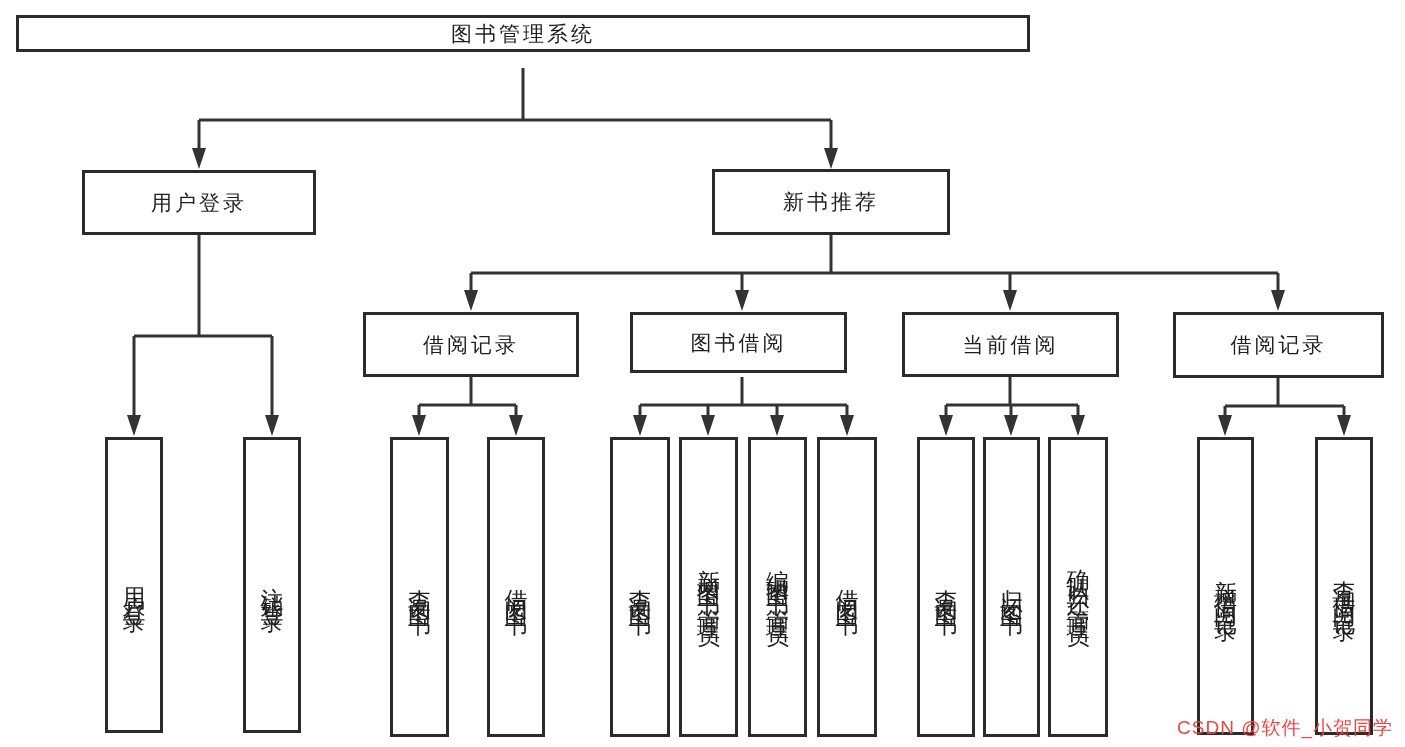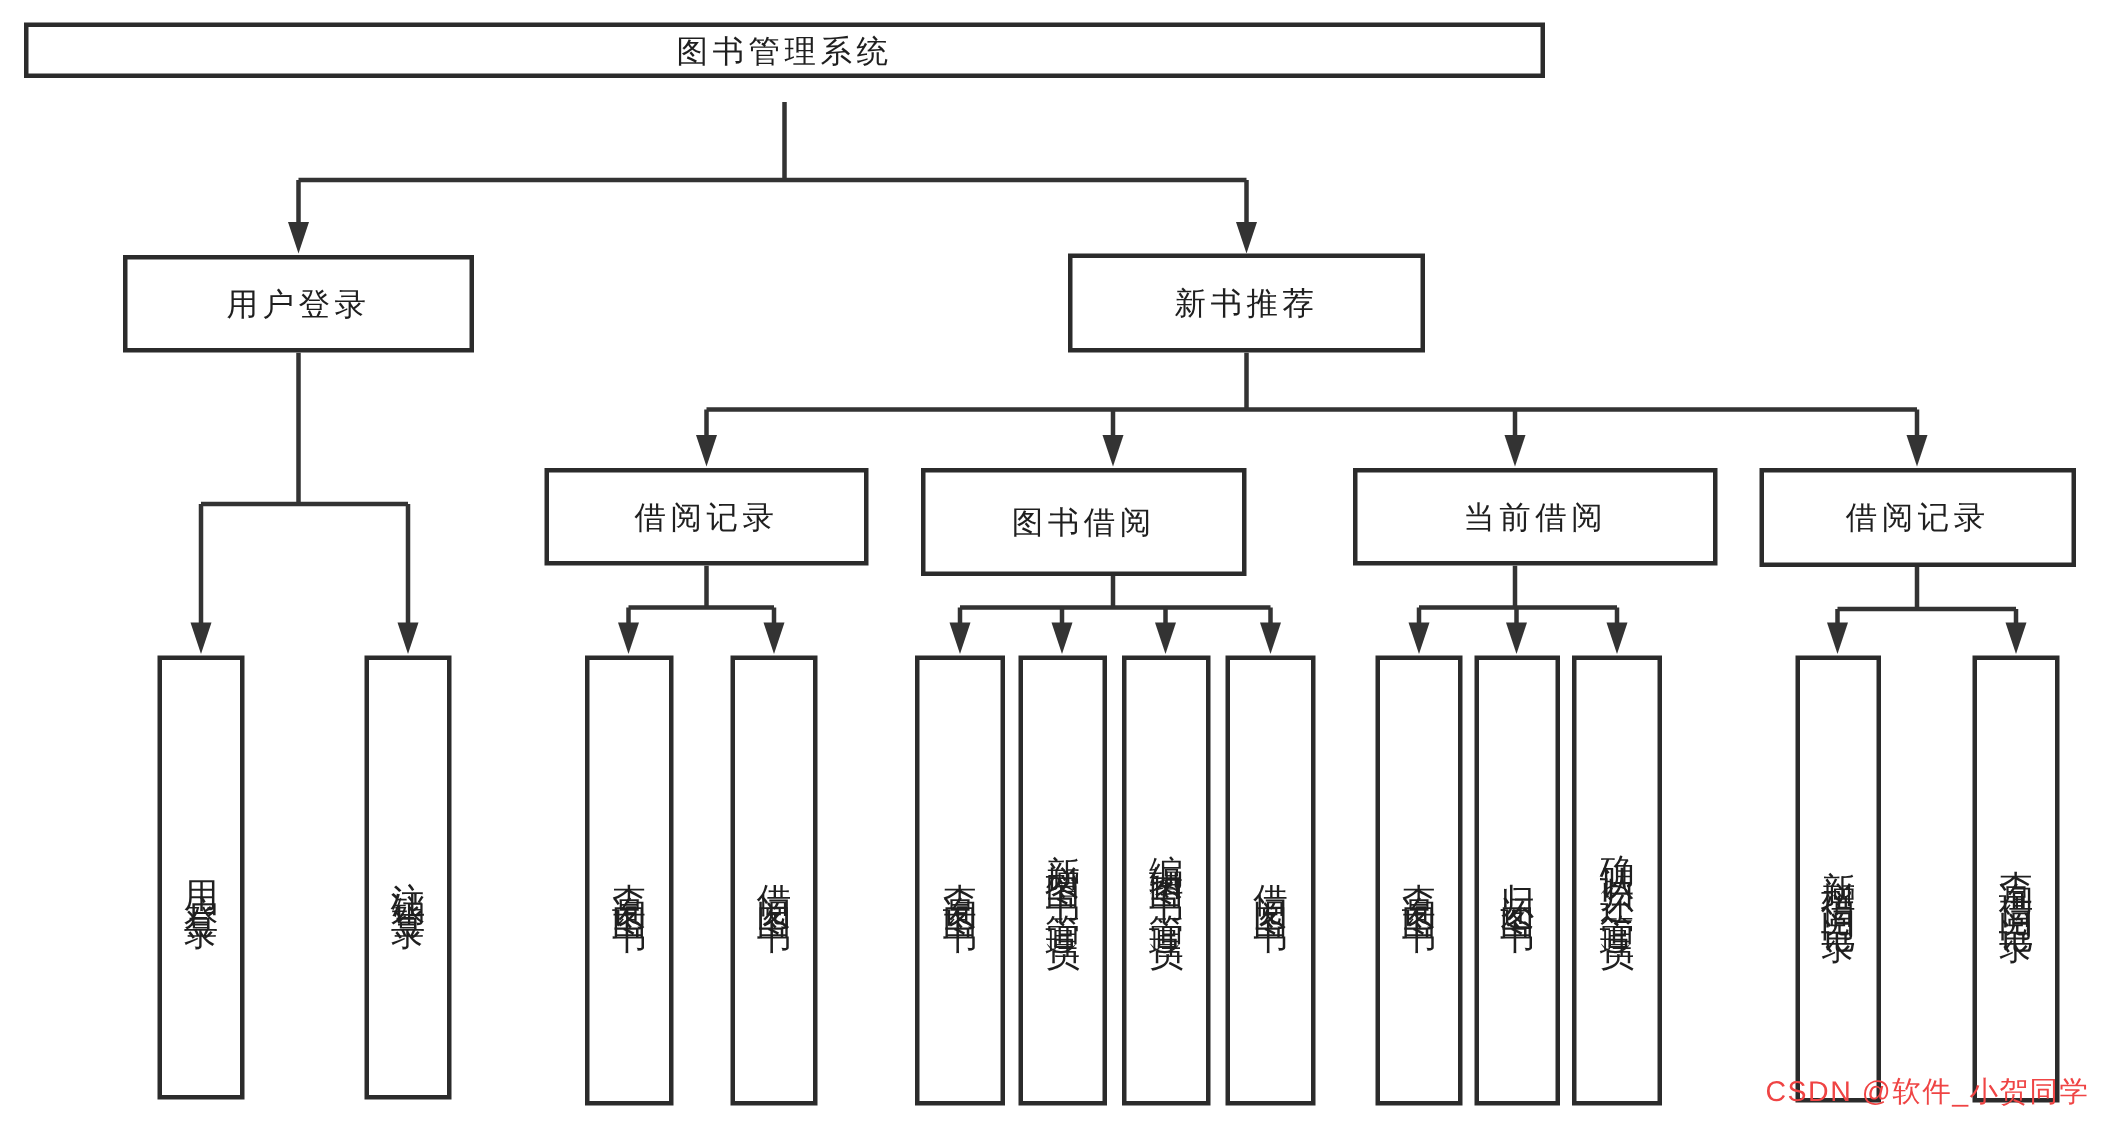--- a/index.html
+++ b/index.html
@@ -103,24 +103,24 @@
   <div class="box h" style="left:82px;top:170px;width:234px;height:65px">
     <span>用户登录</span>
   </div>
   <div class="box h" style="left:712px;top:169px;width:238px;height:66px">
     <span>新书推荐</span>
   </div>
 
   <div class="box h" style="left:363px;top:312px;width:216px;height:65px">
     <span>借阅记录</span>
   </div>
-  <div class="box h" style="left:614px;top:312px;width:217px;height:72px">
+  <div class="box h" style="left:630px;top:312px;width:217px;height:61px">
     <span>图书借阅</span>
   </div>
-  <div class="box h" style="left:902px;top:312px;width:243px;height:65px">
+  <div class="box h" style="left:902px;top:312px;width:217px;height:65px">
     <span>当前借阅</span>
   </div>
   <div class="box h" style="left:1173px;top:312px;width:211px;height:66px">
     <span>借阅记录</span>
   </div>
 
   <div class="box v" style="left:105px;top:437px;width:58px;height:296px">
     <span>用户登录</span>
   </div>
   <div class="box v" style="left:243px;top:437px;width:58px;height:296px">

